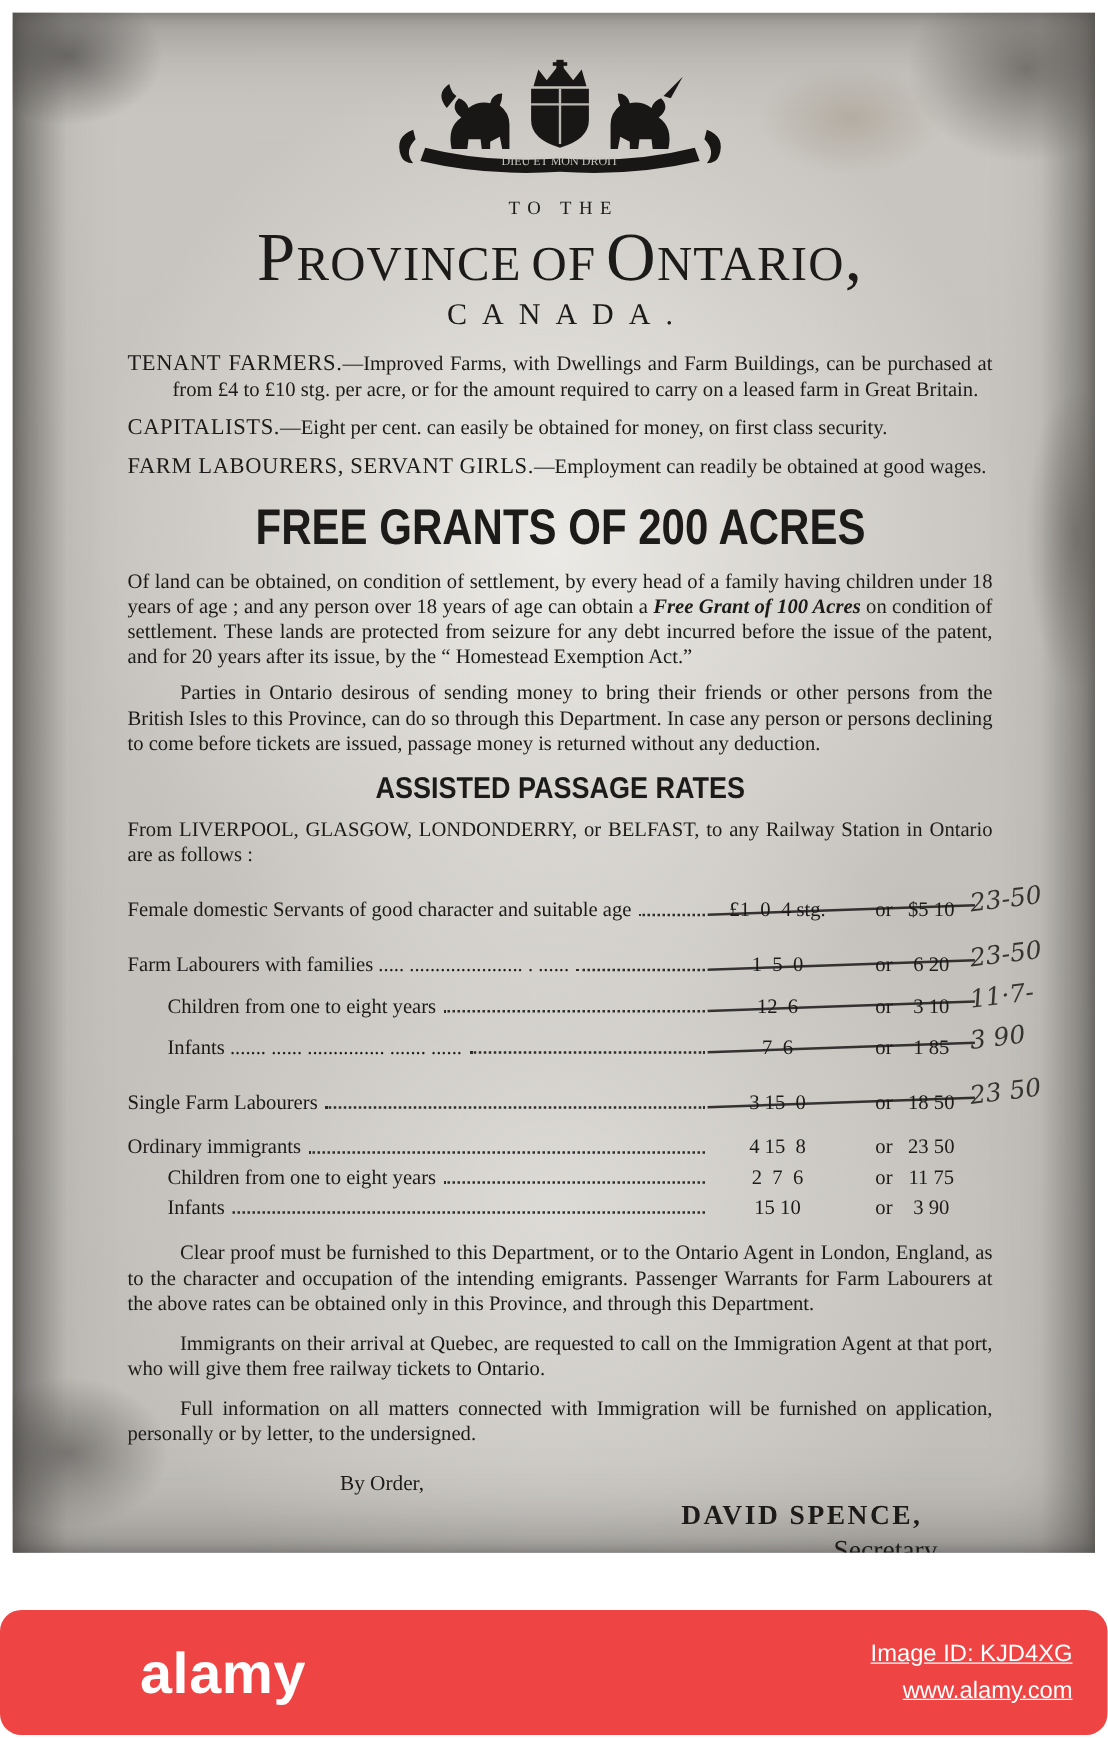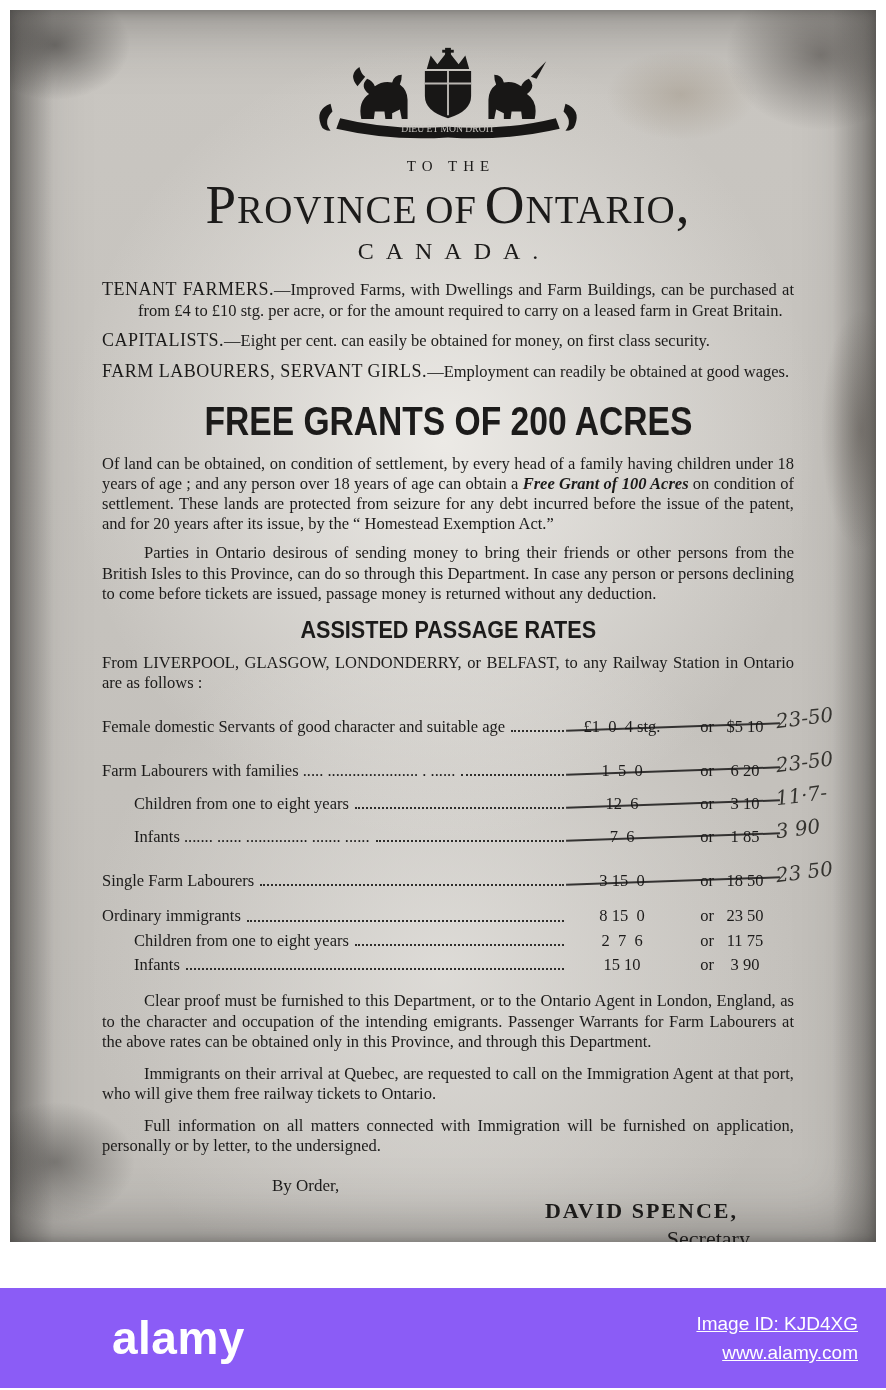--- a/index.html
+++ b/index.html
@@ -67,23 +67,23 @@
     border-top:2.5px solid rgba(25,24,23,.85); transform:rotate(-2deg); }
   .note { width:70px; margin-right:-52px; margin-bottom:4px; font-family:"DejaVu Serif",serif; font-style:italic;
     font-size:20px; color:#34332f; transform:rotate(-7deg) translateY(-3px); white-space:nowrap; }
 
   
   .by-order { font-size:17px; padding-left:170px; margin-top:20px; }
   .sig-name { text-align:right; font-size:22px; font-weight:bold; letter-spacing:2px; padding-right:56px; margin-top:2px; }
   .sig-title { text-align:right; font-size:22px; padding-right:40px; margin-top:2px; }
 
   
-  .wm-bar { position:absolute; left:0; bottom:2px; width:886px; height:100px; background:#8b5cf6;
+  .wm-bar { position:absolute; left:0; bottom:2px; width:886px; height:100px; background:#ef4444;
     display:flex; align-items:center; justify-content:space-between;
-    padding:0 28px 0 112px; font-family:"Liberation Sans","DejaVu Sans",sans-serif; }
+    padding:0 28px 0 112px; font-family:"Liberation Sans","DejaVu Sans",sans-serif;border-radius:17px; }
   .wm-logo { color:#fff; font-weight:700; font-size:46px; letter-spacing:.5px; }
   .wm-right { text-align:right; color:#fff; font-size:19px; line-height:1.55;text-decoration:underline; }
 </style>
 </head>
 <body>
 
 <div class="document">
   <div class="stain stain-tl"></div>
   <div class="stain stain-tr"></div>
   <div class="stain stain-r"></div>
@@ -190,21 +190,21 @@
           <span class="conj">or</span>
           <span class="dollars">18 50</span>
         </span>
       <span class="note">23 50</span>
     </div>
 
     <div class="rate-row gap-before">
       <span class="rate-label">Ordinary immigrants</span>
       <span class="leader"></span>
       <span class="rate-amounts">
-          <span class="sterling">8 15  0</span>
+          <span class="sterling">4 15  8</span>
           <span class="conj">or</span>
           <span class="dollars">23 50</span>
         </span>
       <span class="note"></span>
     </div>
 
     <div class="rate-row child">
       <span class="rate-label">Children from one to eight years</span>
       <span class="leader"></span>
       <span class="rate-amounts">

